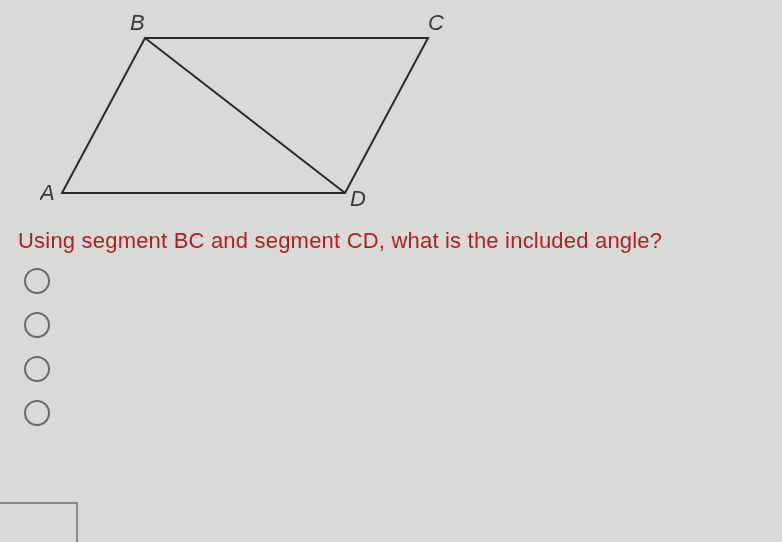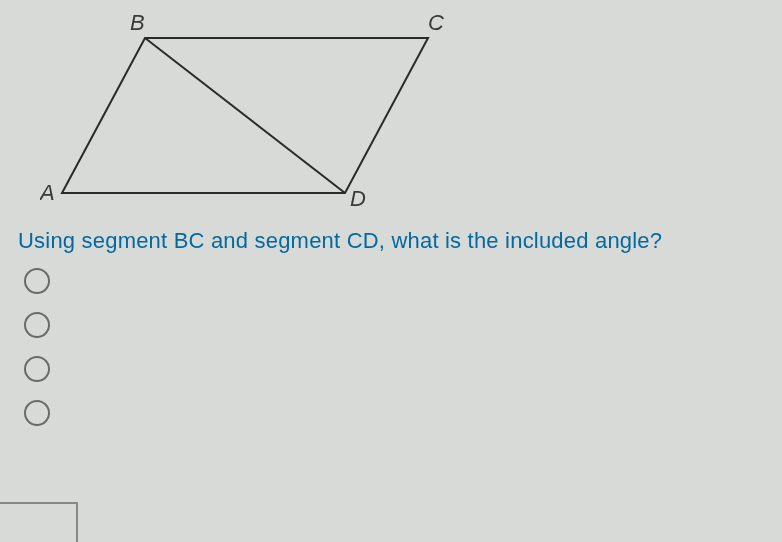--- a/index.html
+++ b/index.html
@@ -36,21 +36,21 @@
     .shape-line {
       stroke: #2a2a2a;
       stroke-width: 2;
       fill: none;
     }
     .question-text {
       position: absolute;
       top: 228px;
       left: 18px;
       font-size: 22px;
-      color: #0369a1;
+      color: #b91c1c;
       letter-spacing: 0.2px;
     }
     .options {
       position: absolute;
       top: 268px;
       left: 24px;
       display: flex;
       flex-direction: column;
       gap: 18px;
     }

